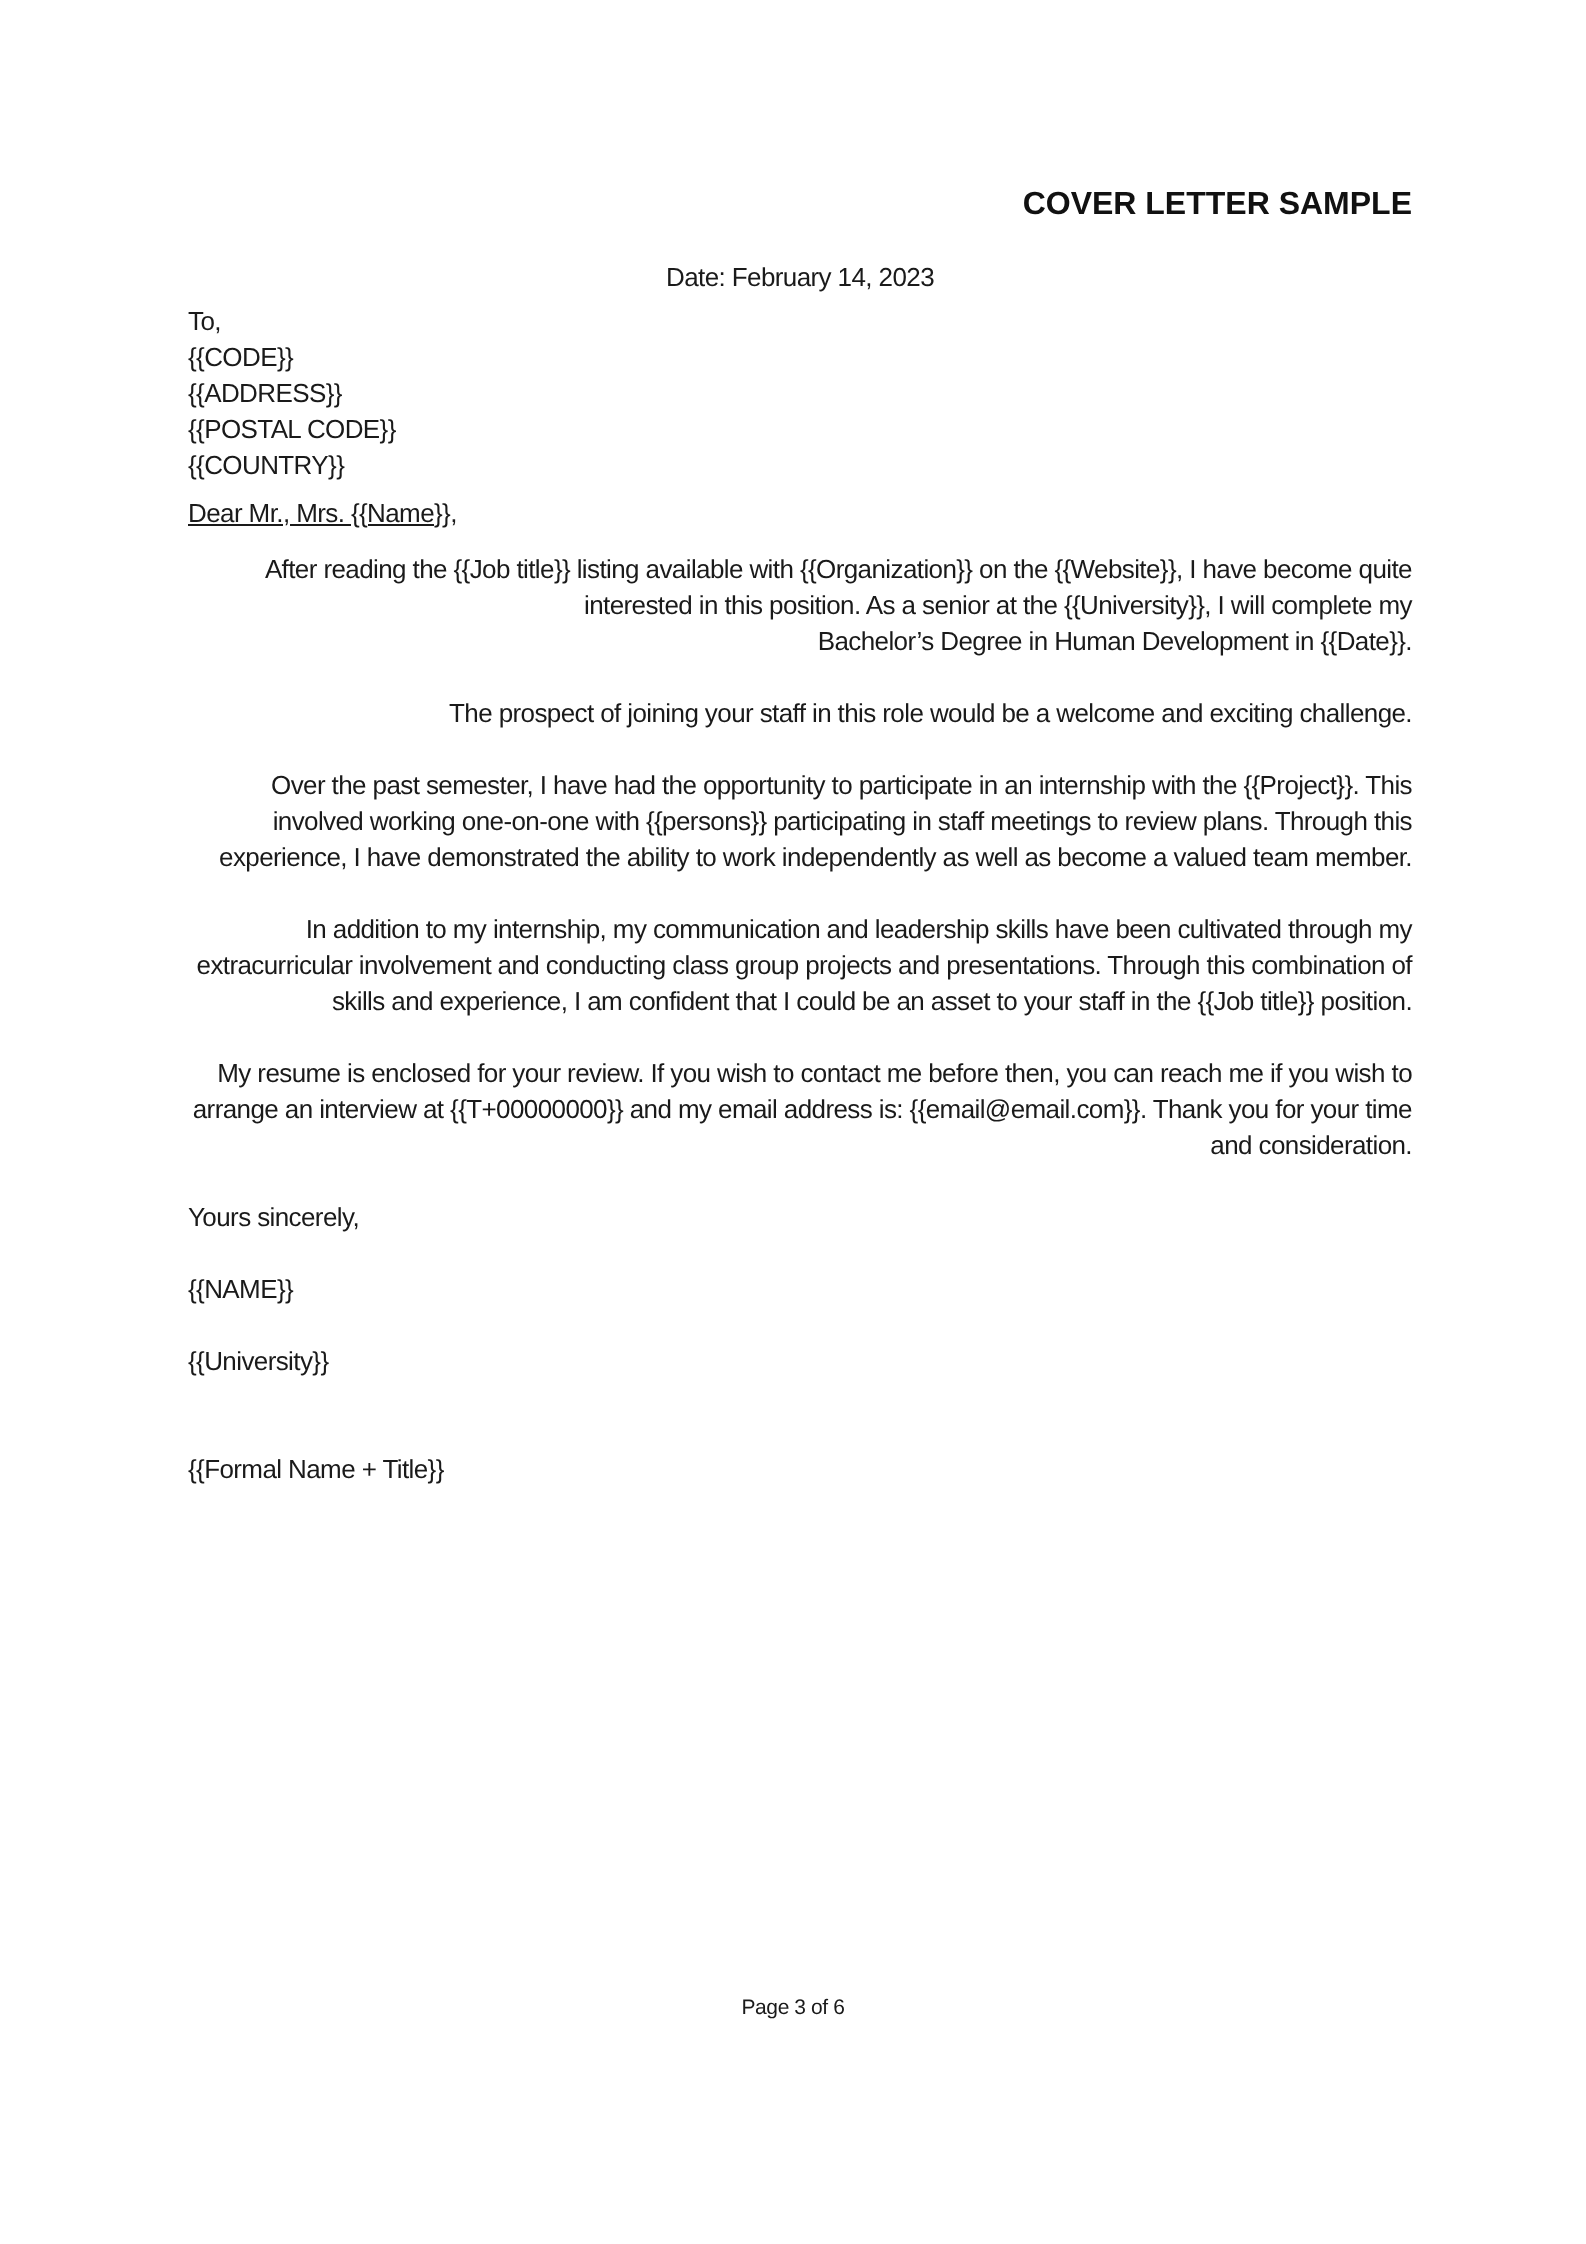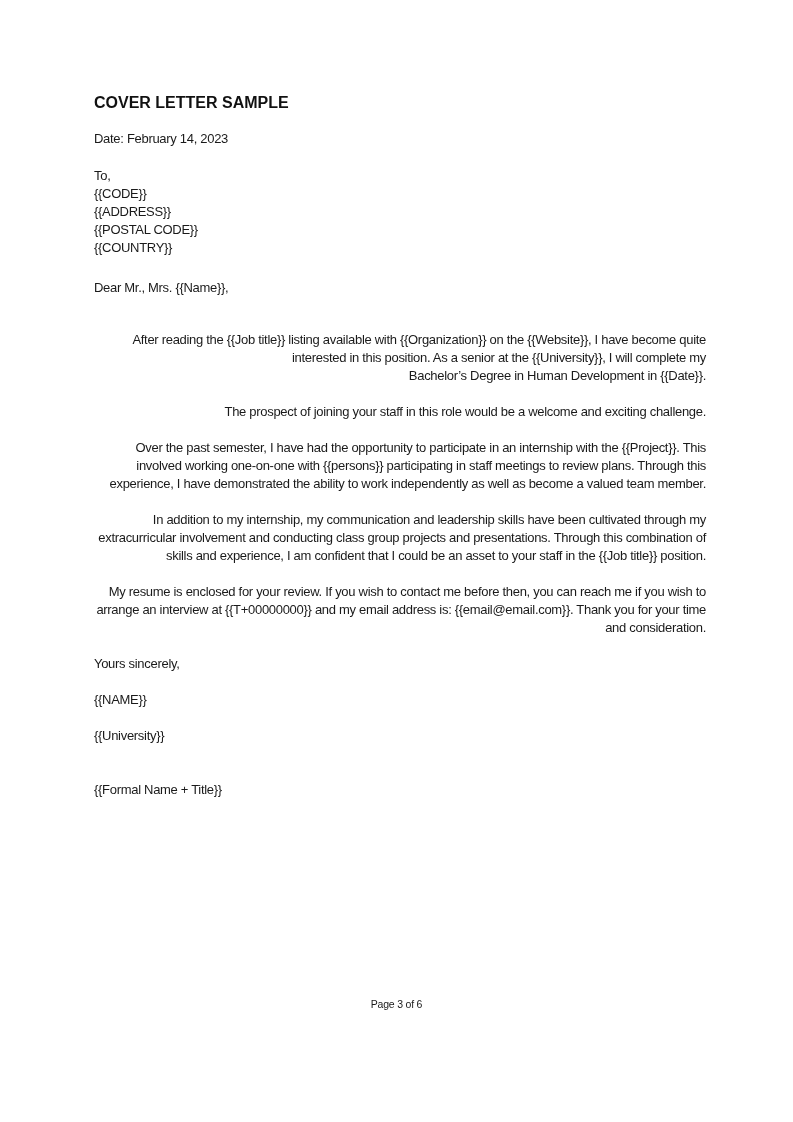--- a/index.html
+++ b/index.html
@@ -26,46 +26,48 @@
     width: 612px;
     font-size: 13px;
     letter-spacing: -0.3px;
     line-height: 18px;
   }
 
   .doc-title {
     font-size: 16px;
     font-weight: 700;
     line-height: 22px;
-    text-align: left;
+    text-align: right;
     color: #111111;
     margin-bottom: 16px;
     letter-spacing: 0;
   }
 
   .date-line {
-    margin-bottom: 19px;
+    margin-bottom: 4px;
+    text-align: center;
   }
 
   .recipient-block {
-    margin-bottom: 22px;
+    margin-bottom: 6px;
   }
 
   .recipient-block .line {
     line-height: 18px;
   }
 
   .subject-label {
     font-weight: 700;
     color: #111111;
     margin-bottom: 18px;
   }
 
   .salutation {
-    margin-bottom: 34px;
+    margin-bottom: 10px;
+    text-decoration: underline;
   }
 
   .para {
     margin-bottom: 18px;
     white-space: pre-line;
     text-align: right;
   }
 
   .closing-line {
     margin-bottom: 14px;

